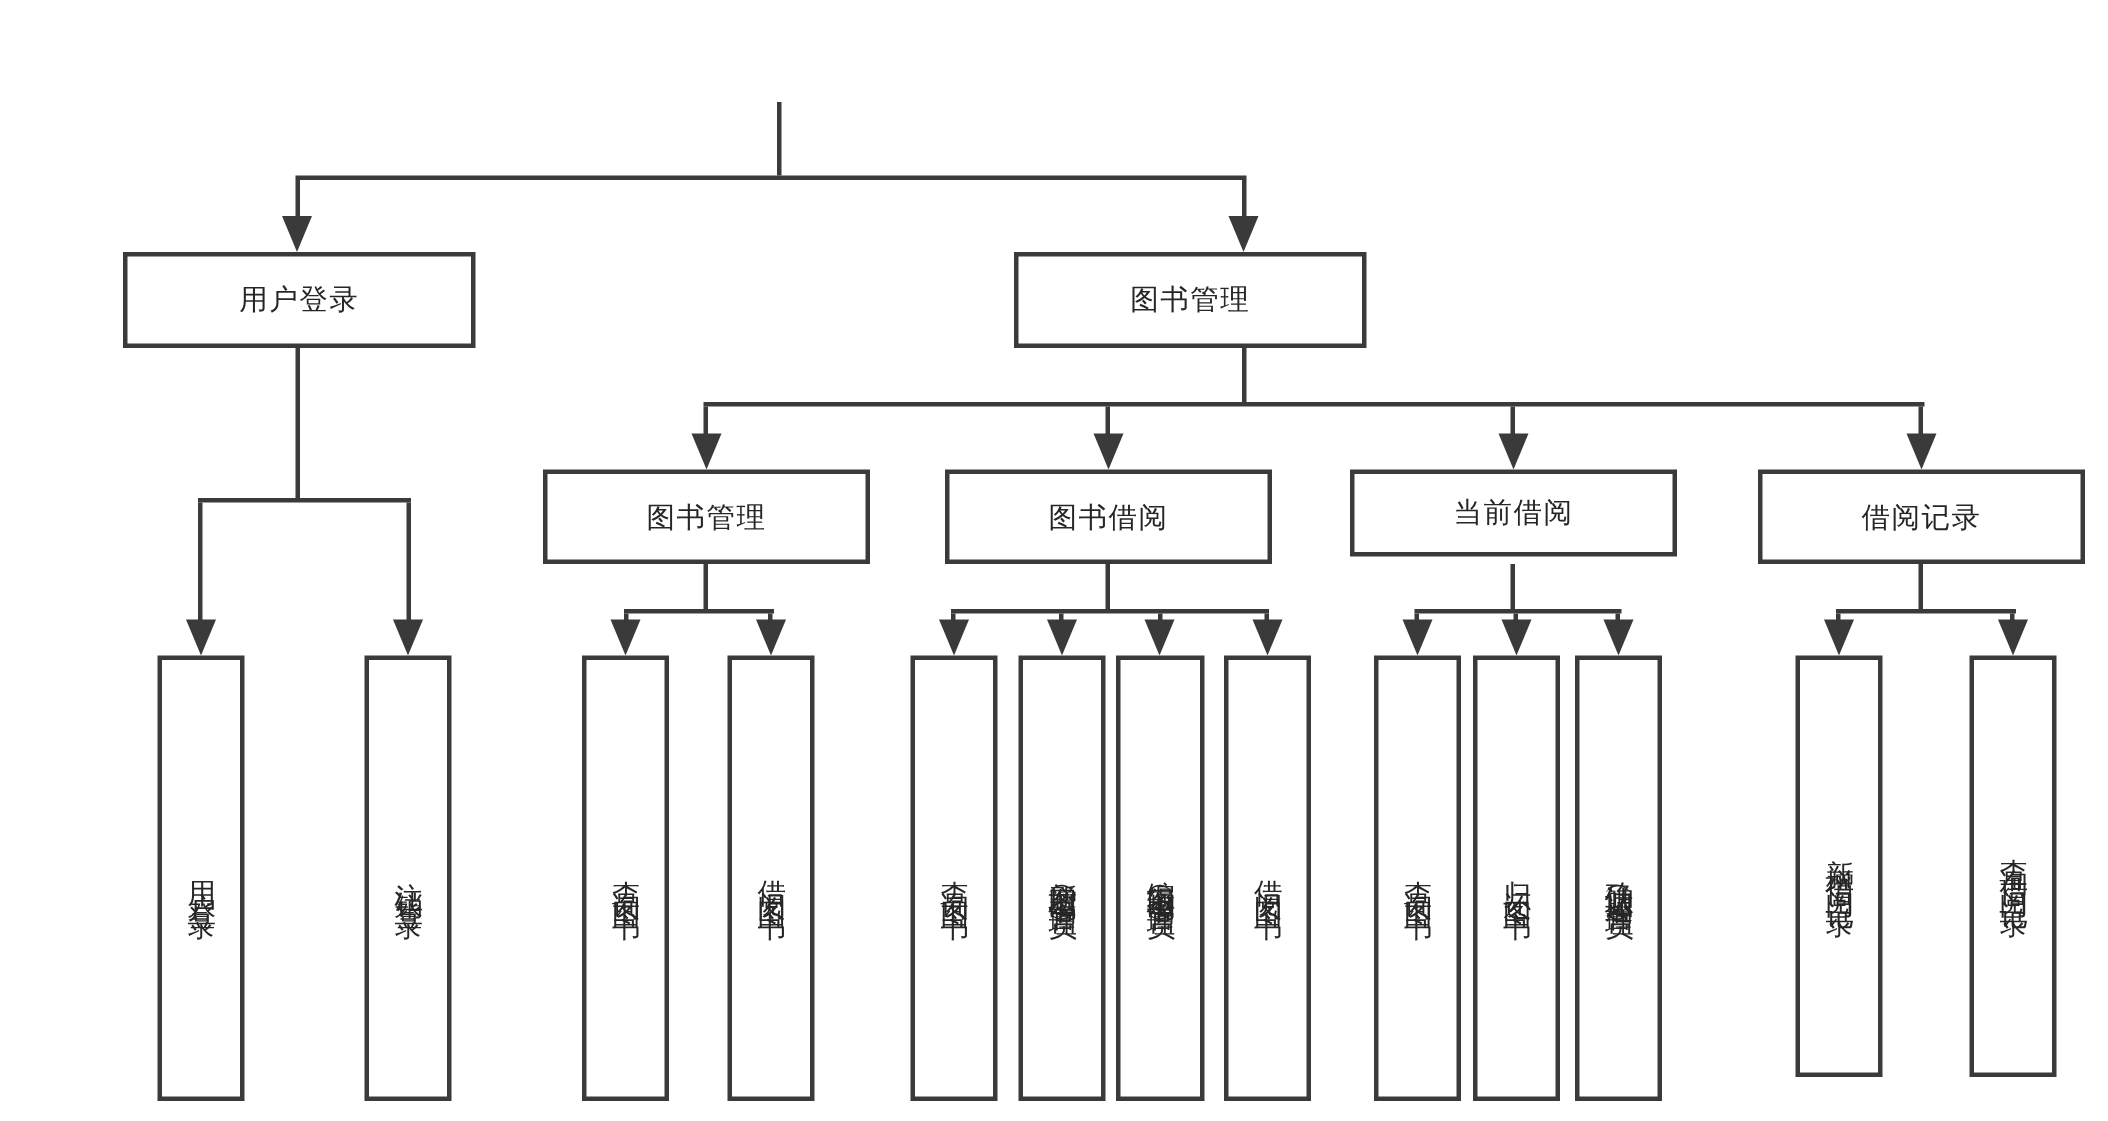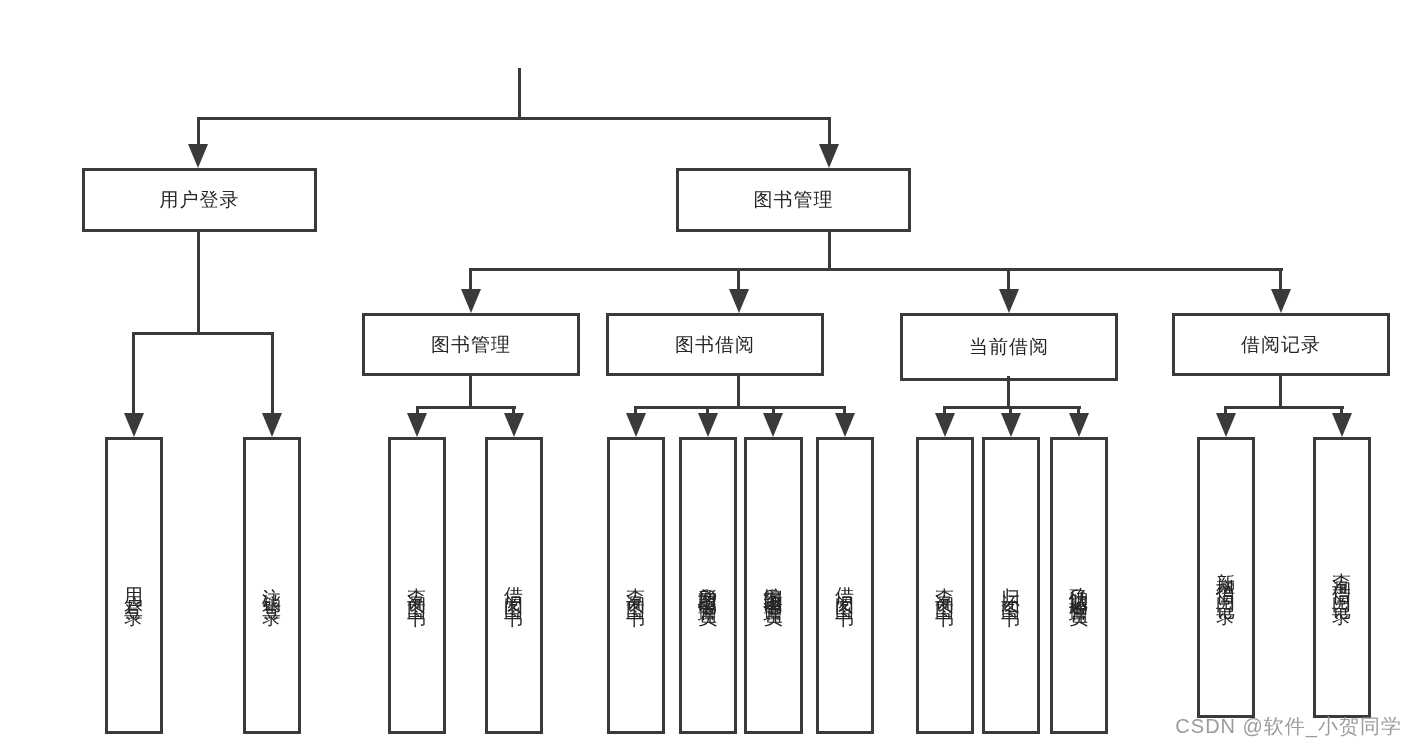--- a/index.html
+++ b/index.html
@@ -100,24 +100,24 @@
   <div class="ln" style="left:737px; top:271px; width:3px; height:20px;"></div>
   <div class="arrow" style="left:729px; top:289px;"></div>
   <div class="ln" style="left:1007px; top:271px; width:3px; height:20px;"></div>
   <div class="arrow" style="left:999px; top:289px;"></div>
   <div class="ln" style="left:1279px; top:271px; width:3px; height:20px;"></div>
   <div class="arrow" style="left:1271px; top:289px;"></div>
 
   <div class="node" style="left:362px; top:313px; width:218px; height:63px;">
     <span class="lbl">图书管理</span>
   </div>
-  <div class="node" style="left:606px; top:313px; width:218px; height:63px;">
+  <div class="node" style="left:630px; top:313px; width:218px; height:63px;">
     <span class="lbl">图书借阅</span>
   </div>
-  <div class="node" style="left:900px; top:313px; width:218px; height:68px;">
+  <div class="node" style="left:900px; top:313px; width:218px; height:58px;">
     <span class="lbl">当前借阅</span>
   </div>
   <div class="node" style="left:1172px; top:313px; width:218px; height:63px;align-items:center;">
     <span class="lbl">借阅记录</span>
   </div>
 
   <div class="ln" style="left:469px; top:376px; width:3px; height:32px;"></div>
   <div class="ln" style="left:416px; top:406px; width:100px; height:3px;"></div>
   <div class="ln" style="left:416px; top:409px; width:3px; height:6px;"></div>
   <div class="arrow" style="left:407px; top:413px;"></div>
@@ -188,15 +188,14 @@
     <span class="vlbl" style="letter-spacing:3px;">确认归还（管理员）</span>
   </div>
 
   <div class="vnode" style="left:1197px; top:437px; width:58px; height:281px;">
     <span class="vlbl">新增借阅记录</span>
   </div>
   <div class="vnode" style="left:1313px; top:437px; width:58px; height:281px;">
     <span class="vlbl">查询借阅记录</span>
   </div>
 
-  <div class="watermark">CSDN @软件_小贺同学</div>
 
 </div>
 
 </body></html>

